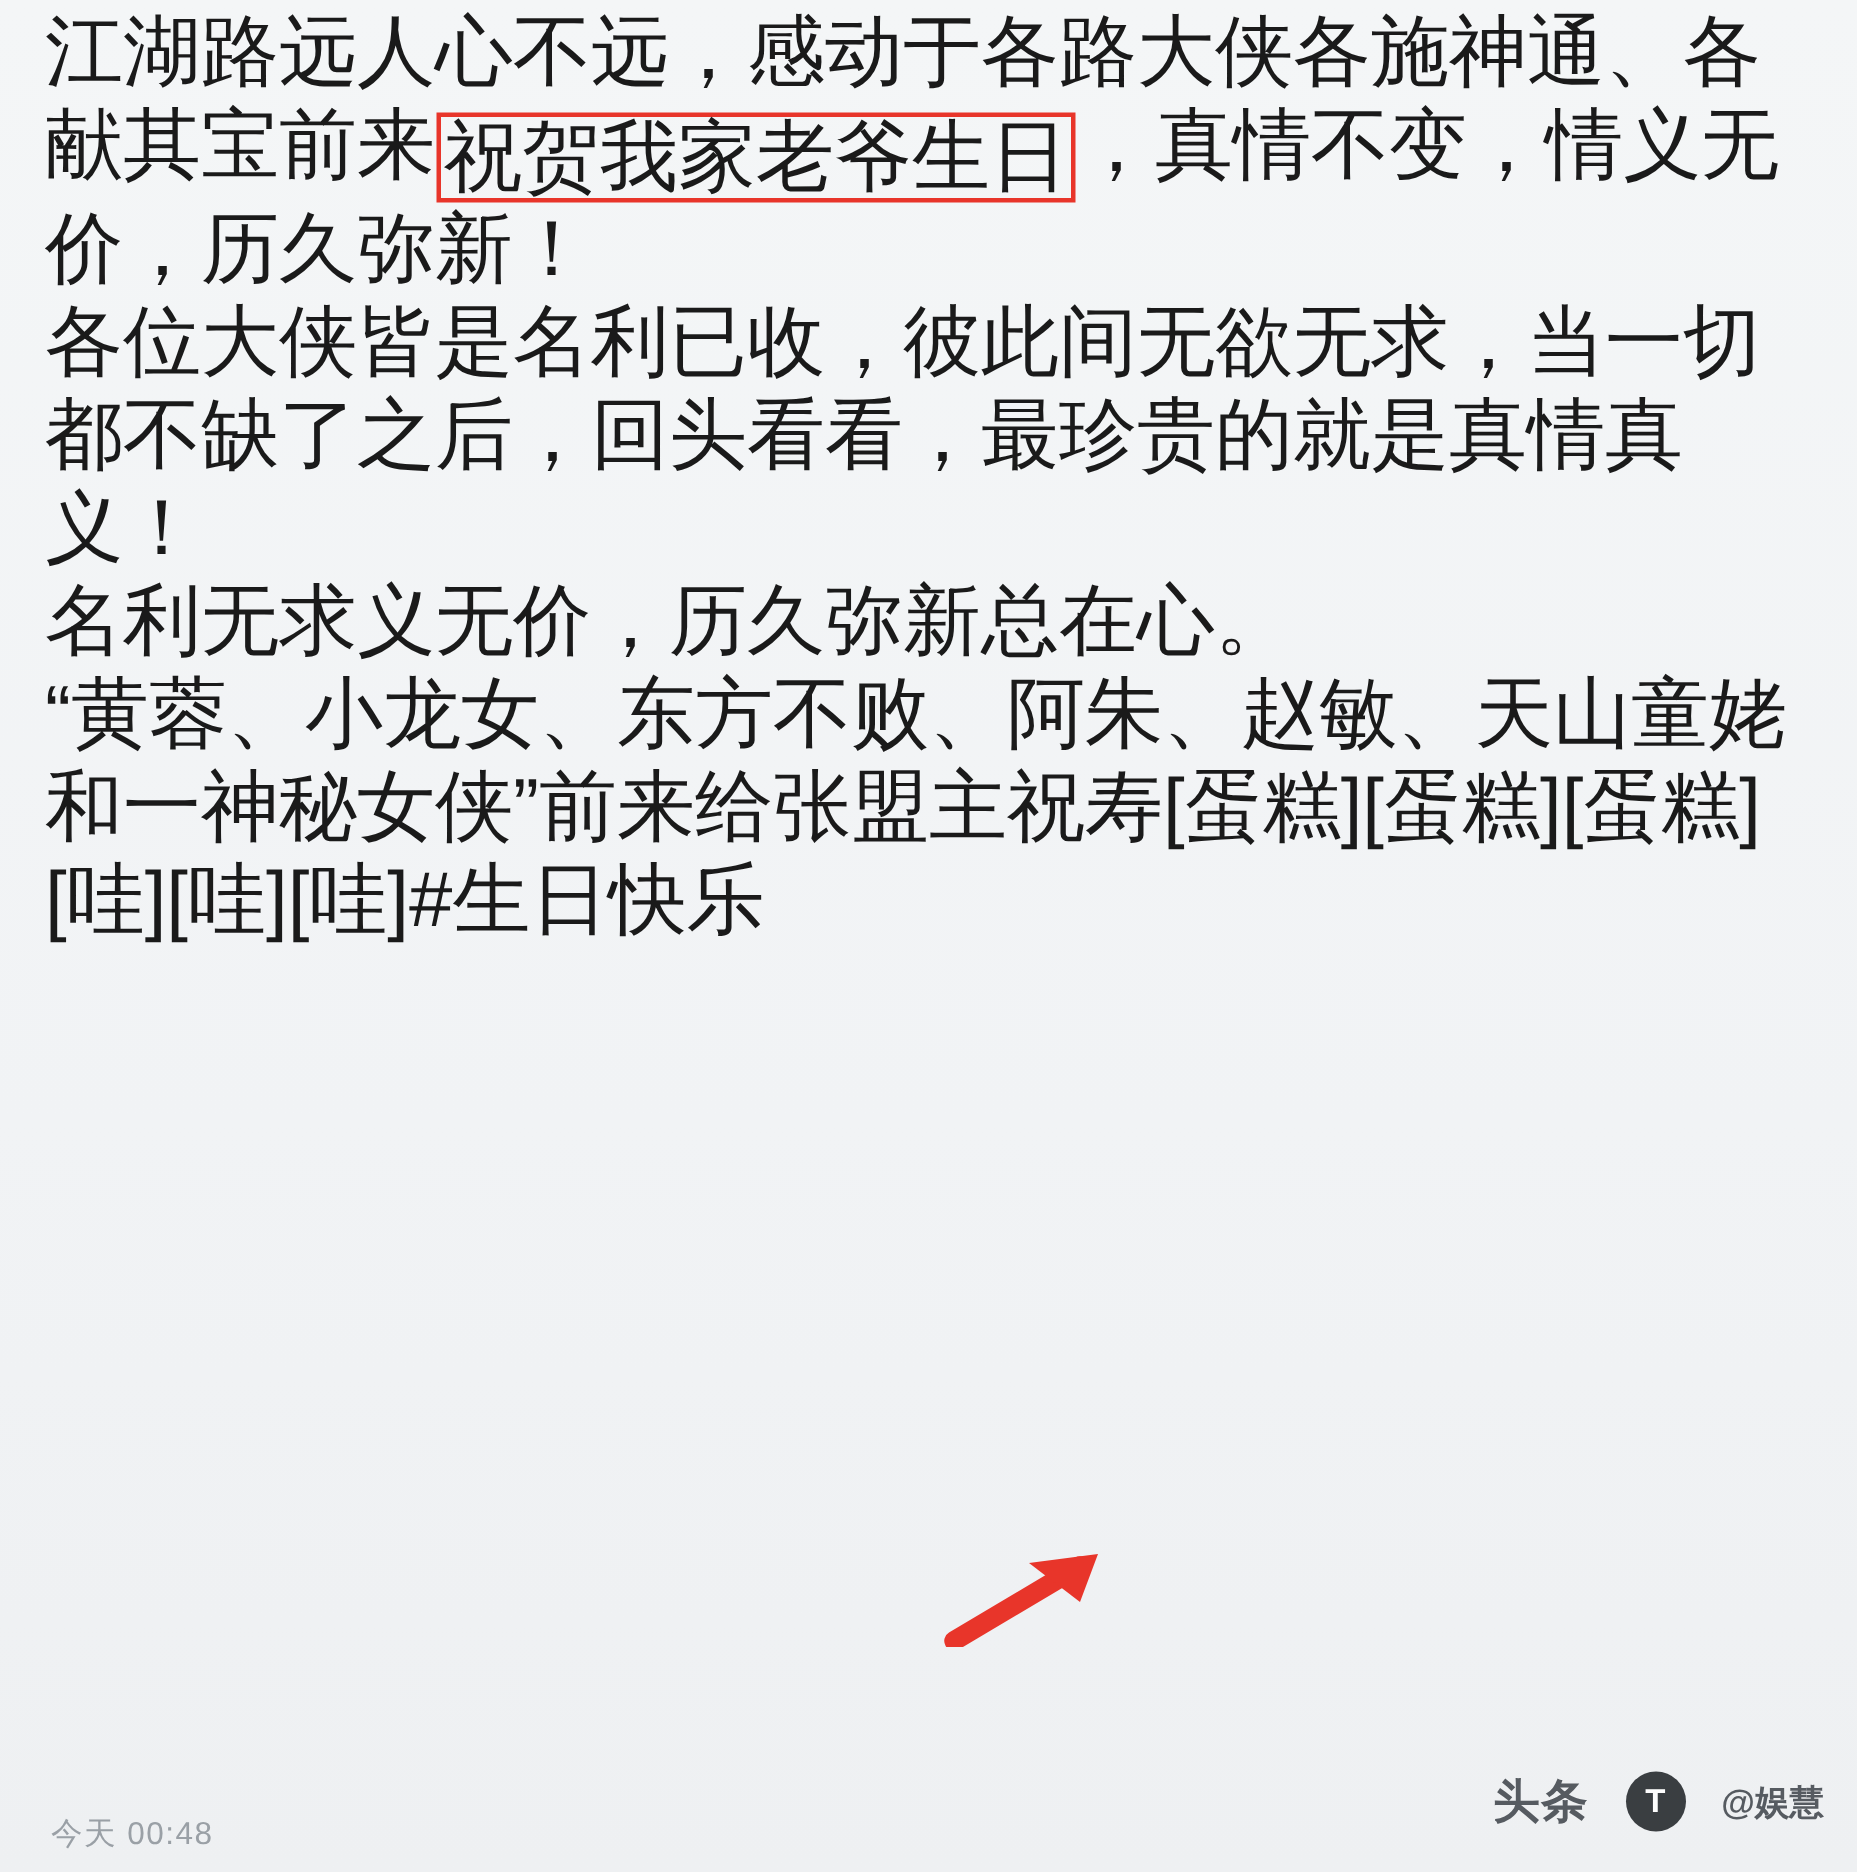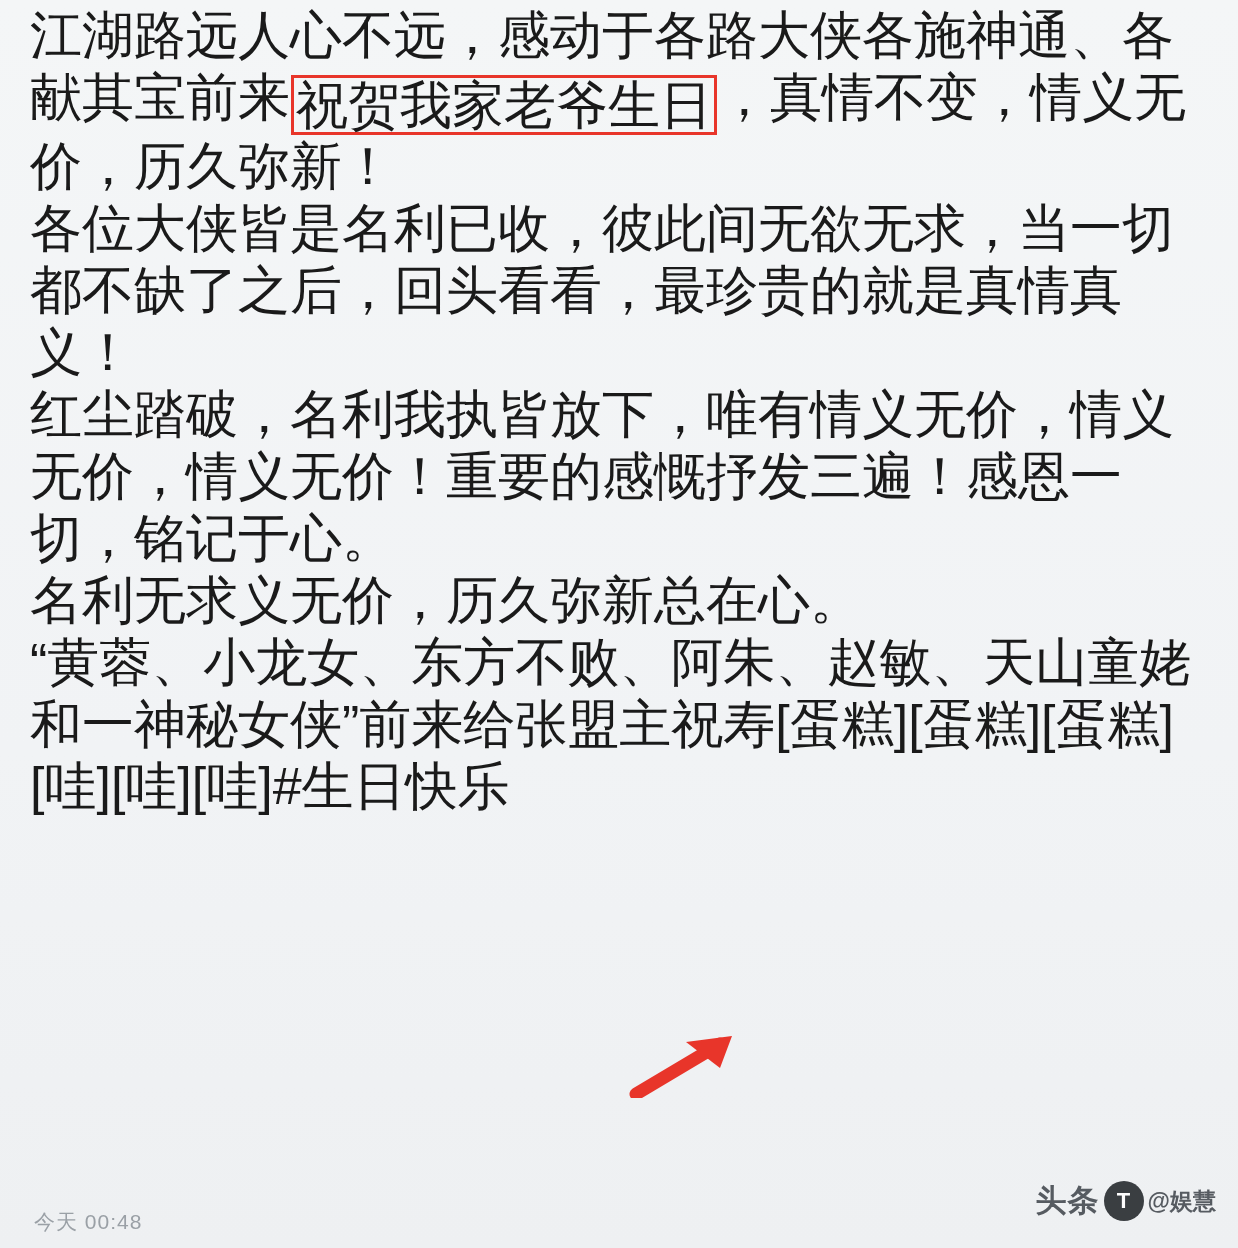--- a/index.html
+++ b/index.html
@@ -53,21 +53,21 @@
     font-size: 21px;
     color: #9aa0a6;
     letter-spacing: 1px;
   }
   .watermark {
     position: absolute;
     right: 22px;
     bottom: 26px;
     display: flex;
     align-items: center;
-    gap: 4px;
+    gap: 24px;
     opacity: 0.92;
   }
   .wm-text {
     font-size: 31px;
     color: #4a4f55;
     font-weight: bold;
     letter-spacing: 1px;
   }
   .wm-icon {
     width: 40px;
@@ -97,21 +97,20 @@
   }
 </style>
 </head>
 <body>
 
 <div class="post">
 
   <div class="post-body">
     <p class="para"><span>江湖路远人心不远，感动于各路大侠各施神通、各献其宝前来</span><span class="hl-box">祝贺我家老爷生日</span><span>，真情不变，情义无价，历久弥新！</span></p>
     <p class="para">各位大侠皆是名利已收，彼此间无欲无求，当一切都不缺了之后，回头看看，最珍贵的就是真情真义！</p>
-    <p class="para">红尘踏破，名利我执皆放下，唯有情义无价，情义无价，情义无价！重要的感慨抒发三遍！感恩一切，铭记于心。</p>
     <p class="para">名利无求义无价，历久弥新总在心。</p>
     <p class="para"> “黄蓉、小龙女、东方不败、阿朱、赵敏、天山童姥和一神秘女侠”前来给张盟主祝寿[蛋糕][蛋糕][蛋糕][哇][哇][哇]#生日快乐</p>
   </div>
 
   <svg class="arrow" viewBox="0 0 120 70">
     <defs></defs>
     <path d="M8 66 L92 16" stroke="#e8352a" stroke-width="13" stroke-linecap="round" fill="none"></path>
     <path d="M104 8 L58 14 L92 40 Z" fill="#e8352a"></path>
   </svg>
 

